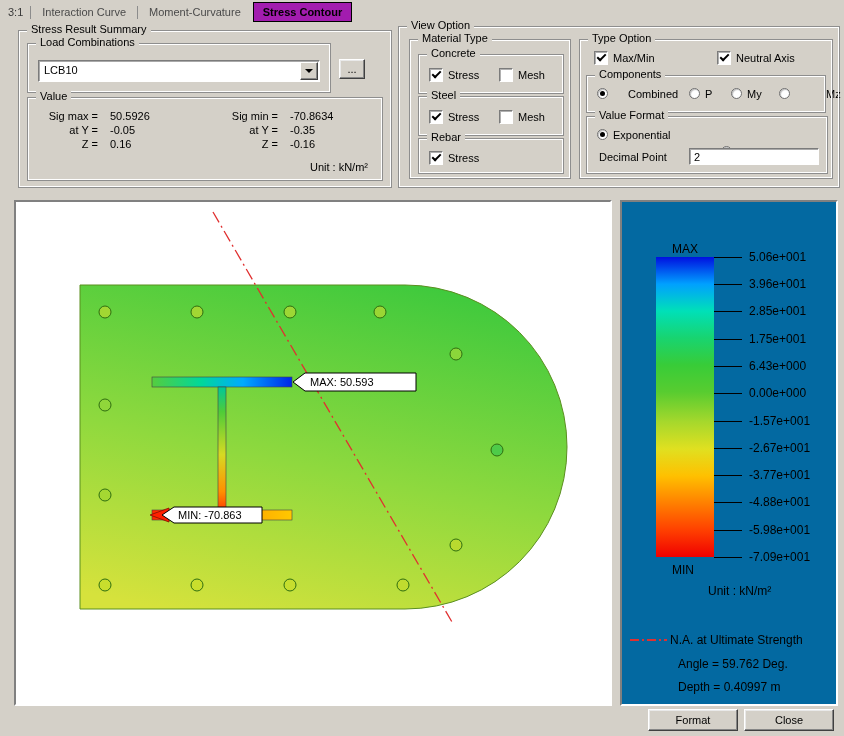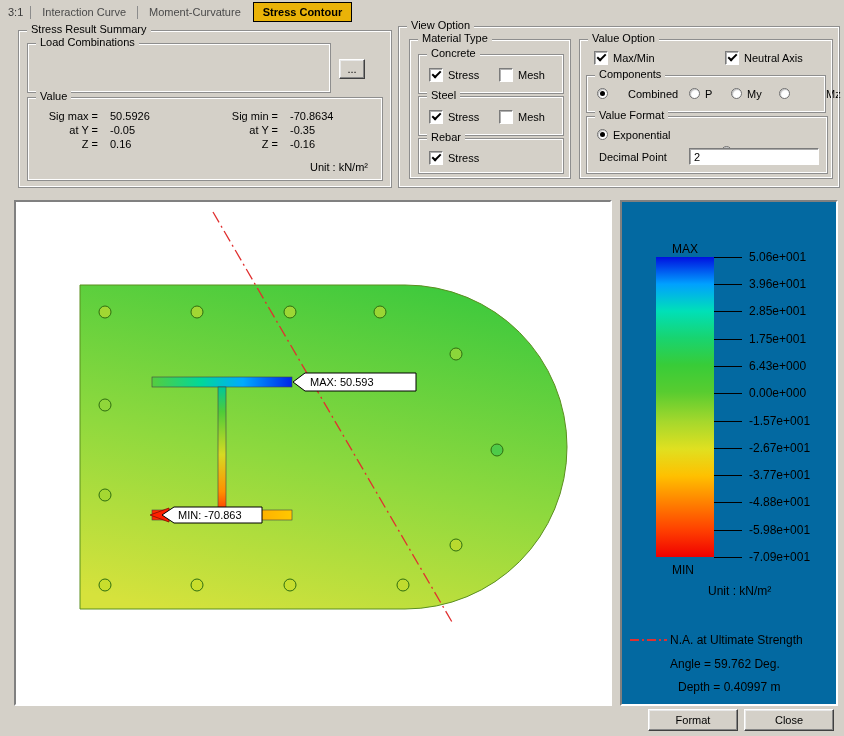--- a/index.html
+++ b/index.html
@@ -7,21 +7,21 @@
     position:relative; width:844px; height:736px; overflow:hidden;
     background:#d4d0c8; color:#000;
     font-family:"Liberation Sans", sans-serif; font-size:11px;
   }
   
   .tabbar { position:absolute; left:0; top:0; width:100%; height:24px;
     display:flex; align-items:center; padding-left:6px; box-sizing:border-box; }
   .tab-prefix { padding:0 6px 0 2px; color:#3a3a3a; }
   .tabsep { width:1px; height:13px; background:#8c8c8c; margin:0 1px; }
   .tab { padding:4px 10px; color:#4a4a4a; cursor:default; }
-  .tab.active { border:1px solid #000; background:#eab308; font-weight:bold; color:#000;
+  .tab.active { border:1px solid #000; background:#a21caf; font-weight:bold; color:#000;
     padding:3px 9px; margin-left:2px; }
   
   .gb { position:absolute; border:1px solid #8e8e8e; }
   .gb::after { content:""; position:absolute; inset:0; border:1px solid #ffffff; pointer-events:none; }
   .gb-title { position:absolute; top:-8px; left:8px; background:#d4d0c8; padding:0 4px;
     line-height:13px; z-index:2; white-space:nowrap; }
   
   .combo { position:absolute; background:#fff; border:1px solid;
     border-color:#7b7b7b #fff #fff #7b7b7b; box-shadow:inset 1px 1px 0 #a9a9a9; }
   .combo-text { position:absolute; left:5px; top:3px; }
@@ -67,21 +67,21 @@
     background:linear-gradient(to bottom,
       #0010e0 0%, #00a0ff 9%, #00e0b8 18%, #18d470 27%, #38cc38 36%, #58cc30 45%,
       #a6d82c 55%, #e0e020 64%, #ffc000 73%, #ff8000 82%, #ff4000 91%, #f00000 100%); }
   .ltick { position:absolute; left:92px; height:14px; display:flex; align-items:center; }
   .ltick .tline { width:28px; height:1px; background:#000; margin-right:7px; }
   .lunit { position:absolute; left:86px; top:382px; }
   .lna-line { position:absolute; left:8px; top:437px; width:37px; height:2px;
     background:repeating-linear-gradient(90deg,#e03030 0 9px, transparent 9px 12px,
       #e03030 12px 14px, transparent 14px 17px); }
   .lna-text { position:absolute; left:48px; top:431px;text-align:center; }
-  .langle { position:absolute; left:48px; top:455px; }
+  .langle { position:absolute; left:56px; top:455px; }
   .ldepth { position:absolute; left:56px; top:478px; }
 </style>
 </head>
 <body>
 
 <div class="root">
 
   <div class="tabbar">
     <span class="tab-prefix">3:1</span>
     <span class="tabsep"></span>
@@ -89,20 +89,26 @@
     <span class="tabsep"></span>
     <span class="tab">Moment-Curvature</span>
     <span class="tab active">Stress Contour</span>
   </div>
 
   <div class="gb" style="left:18px; top:30px; width:372px; height:156px;">
     <span class="gb-title">Stress Result Summary</span>
 
     <div class="gb" style="left:8px; top:12px; width:302px; height:48px;">
       <span class="gb-title">Load Combinations</span>
+      <div class="combo" style="left:10px; top:16px; width:280px; height:20px;">
+        <span class="combo-text">LCB10</span>
+        <span class="combo-btn">
+          <span class="arrow-down"></span>
+        </span>
+      </div>
     </div>
     <button class="btn" style="left:320px; top:28px; width:26px; height:20px;">...</button>
 
     <div class="gb" style="left:8px; top:66px; width:354px; height:82px;">
       <span class="gb-title">Value</span>
       <div class="vgrid">
         <span class="vlab">Sig max =</span>
         <span class="vval">50.5926</span>
         <span class="vlab">Sig min =</span>
         <span class="vval">-70.8634</span>
@@ -158,29 +164,29 @@
         <div class="cb" style="left:10px; top:12px;">
           <span class="cb-box">
               <span class="tick"></span>
             </span>
           <span>Stress</span>
         </div>
       </div>
     </div>
 
     <div class="gb" style="left:180px; top:12px; width:252px; height:138px;">
-      <span class="gb-title">Value Option</span>
+      <span class="gb-title">Type Option</span>
 
       <div class="cb" style="left:14px; top:11px;">
         <span class="cb-box">
             <span class="tick"></span>
           </span>
         <span>Max/Min</span>
       </div>
-      <div class="cb" style="left:116px; top:11px;padding-left:29px;">
+      <div class="cb" style="left:108px; top:11px;padding-left:29px;">
         <span class="cb-box">
             <span class="tick"></span>
           </span>
         <span>Neutral Axis</span>
       </div>
 
       <div class="gb" style="left:6px; top:35px; width:238px; height:36px;">
         <span class="gb-title">Components</span>
         <div class="radio sel" style="left:10px; top:11px;gap:20px;">
           <span class="radio-circle"></span>

